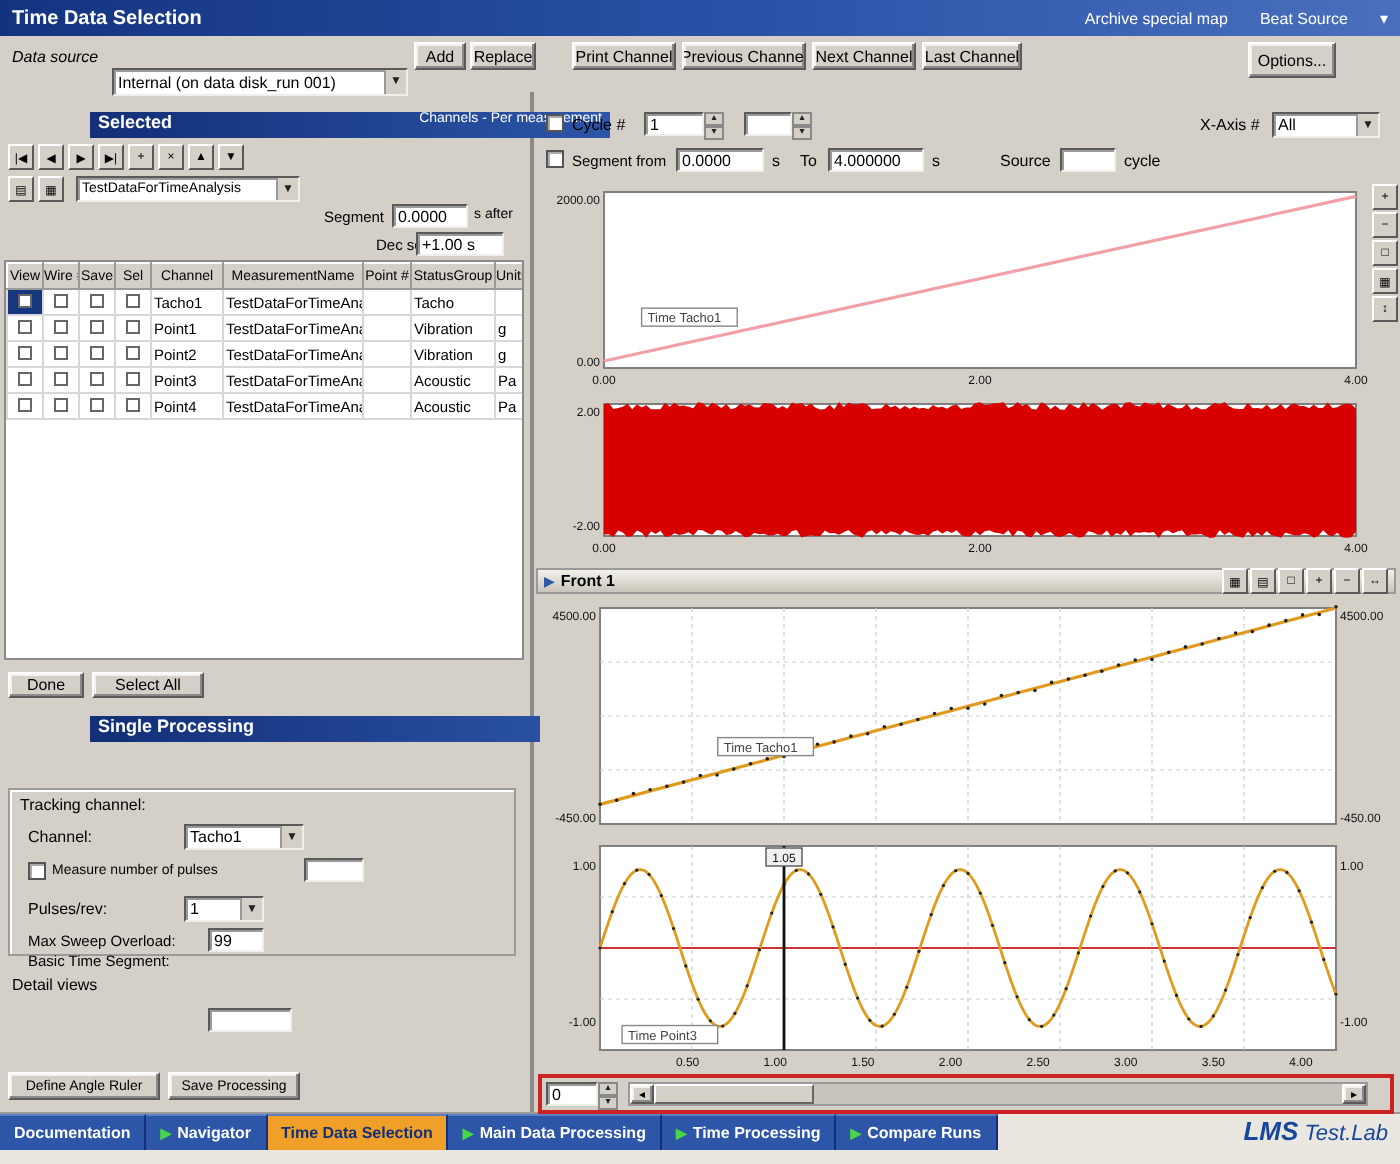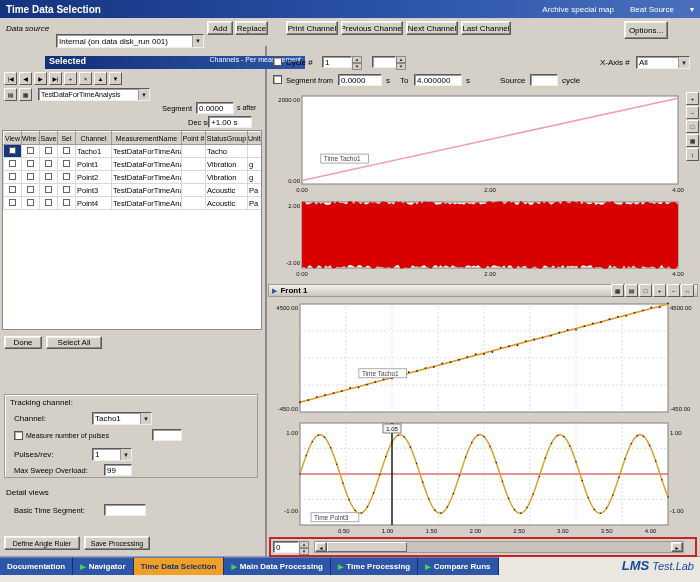--- a/index.html
+++ b/index.html
@@ -179,20 +179,23 @@
             <td>Acoustic</td>
             <td>Pa</td>
           </tr>
         </tbody>
     </table>
   </div>
 
   <div class="abs btn" style="left:4px;top:336px;width:38px;height:13px;">Done</div>
   <div class="abs btn" style="left:46px;top:336px;width:56px;height:13px;">Select All</div>
 
+  <div class="abs navy" style="left:2px;top:358px;width:260px;height:13px;">
+    <span>Single Processing</span>
+  </div>
   <div class="abs groupbox" style="left:4px;top:394px;width:254px;height:84px;"></div>
   <span class="abs lbl" style="left:10px;top:398px;">Tracking channel:</span>
   <span class="abs lbl" style="left:14px;top:414px;">Channel:</span>
   <div class="abs combo" style="left:92px;top:412px;width:60px;height:13px;">
     <span>Tacho1</span>
     <span class="arrow">▼</span>
   </div>
   <span class="abs cb" style="left:14px;top:431px;"></span>
   <span class="abs lbl" style="left:26px;top:432px;font-size:7px;">Measure number of pulses</span>
   <div class="abs field" style="left:152px;top:429px;width:30px;height:12px;">
@@ -201,21 +204,21 @@
   <span class="abs lbl" style="left:14px;top:450px;">Pulses/rev:</span>
   <div class="abs combo" style="left:92px;top:448px;width:40px;height:13px;">
     <span>1</span>
     <span class="arrow">▼</span>
   </div>
   <span class="abs lbl" style="left:14px;top:466px;font-size:7.5px;">Max Sweep Overload:</span>
   <div class="abs field" style="left:104px;top:464px;width:28px;height:12px;">
     <span>99</span>
   </div>
   <span class="abs lbl" style="left:6px;top:488px;">Detail views</span>
-  <span class="abs lbl" style="left:14px;top:506px;font-size:7.5px;">Basic Time Segment:</span>
+  <span class="abs lbl" style="left:14px;top:476px;font-size:7.5px;">Basic Time Segment:</span>
   <div class="abs field" style="left:104px;top:504px;width:42px;height:12px;">
     <span></span>
   </div>
   <div class="abs btn" style="left:4px;top:536px;width:76px;height:14px;font-size:7px;">Define Angle Ruler</div>
   <div class="abs btn" style="left:84px;top:536px;width:66px;height:14px;font-size:7px;">Save Processing</div>
 
   <span class="abs cb" style="left:273px;top:57px;"></span>
   <span class="abs lbl" style="left:286px;top:58px;">Cycle #</span>
   <div class="abs field" style="left:322px;top:56px;width:30px;height:12px;">
     <span>1</span>

